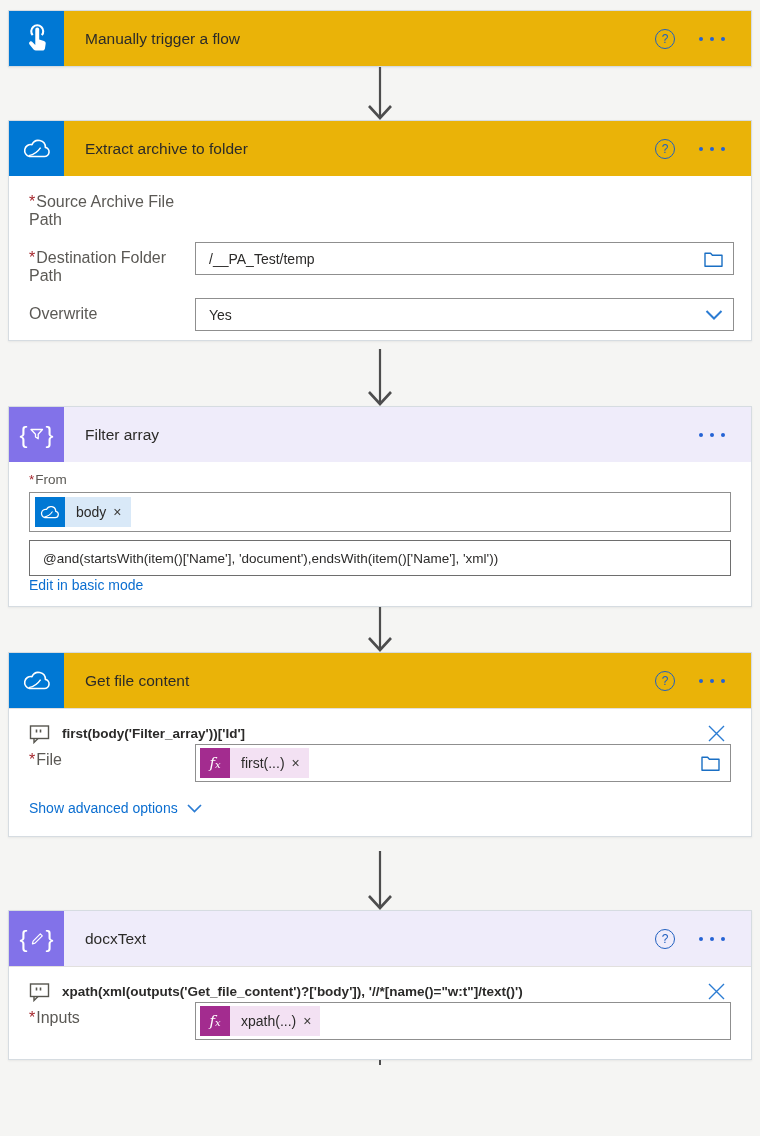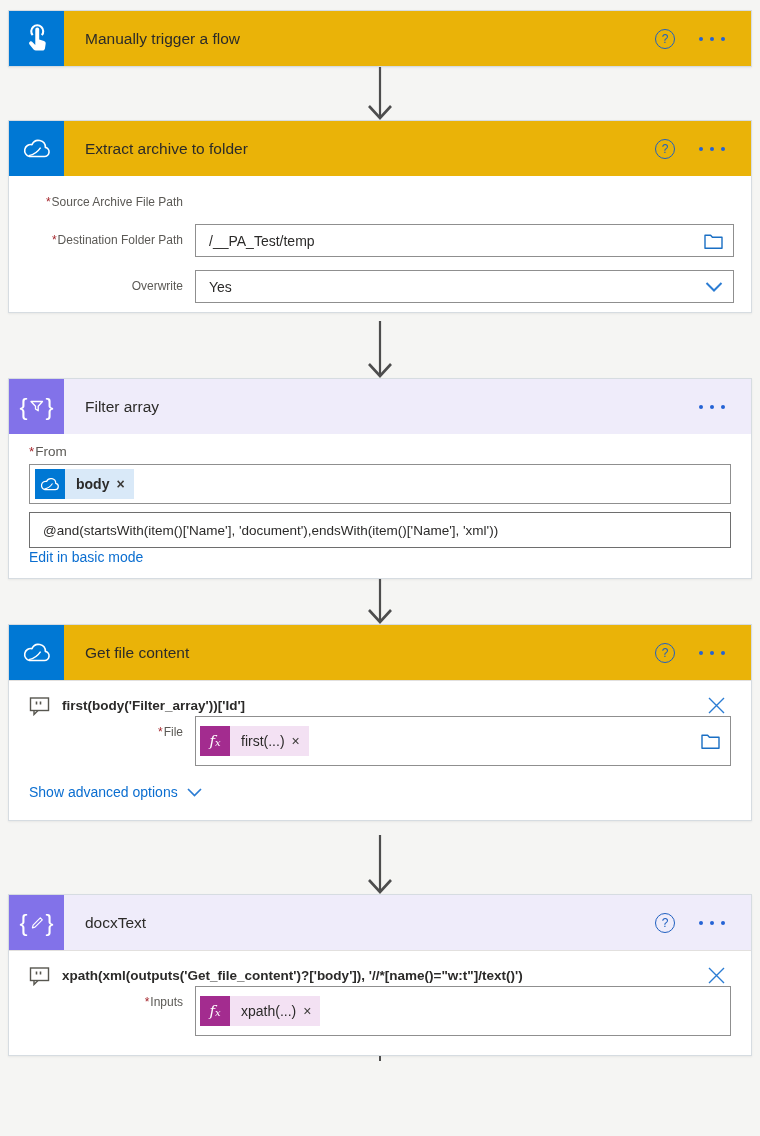--- a/index.html
+++ b/index.html
@@ -46,51 +46,51 @@
   .a1 { height: 53px; } .a2 { height: 65px; } .a3 { height: 45px; } .a4 { height: 73px; }
   .stub { height: 6px; display: flex; justify-content: center; }
   .stub i { width: 2px; height: 5px; background: #4d4d4d; display: block; }
 
   
   .body2 { padding: 10px 17px 9px 20px; }
   .frow { display: flex; margin-bottom: 13px; }
   .frow:last-child { margin-bottom: 0; }
   .flabel {
     width: 166px; flex: none; padding-top: 7px; padding-right: 12px;
-    font-size: 12px; line-height: 18px; color: #5b5955; text-align: right;
+    font-size: 16px; line-height: 18px; color: #5b5955;
   }
   .req { color: #a4262c; margin-right: 1px; }
   .tbox {
     position: relative; flex: 1; border: 1px solid #8f8f8f; background: #fff;
     height: 33px; display: flex; align-items: center; cursor: text;
   }
   .tbox .val { padding-left: 13px; font-size: 14px; color: #2b2a29; }
   .right-ico { position: absolute; right: 10px; top: 50%; transform: translateY(-50%); cursor: pointer; display:flex; }
 
   .body3 { padding: 10px 20px 12px 20px; }
   .lbl-top { font-size: 13.5px; color: #5b5955; margin-bottom: 5px; }
   .bigbox {
     border: 1px solid #8f8f8f; background: #fff; height: 40px;
-    display: flex; align-items: center; padding-left: 5px; cursor: text; font-weight: bold;
+    display: flex; align-items: center; padding-left: 5px; cursor: text;
   }
   .exprbox {
     border: 1px solid #6e6e6e; background: #fff; height: 36px; margin-top: 8px;
     display: flex; align-items: center; padding-left: 13px;
     font-size: 13.5px; color: #2b2a29; cursor: text;
   }
   .link { color: #0b6ed0; font-size: 14px; cursor: pointer; display: inline-flex; align-items: center; gap: 9px; }
   .mt12 { } .mt19 { margin-top: 17px; }
 
   .divider { height: 1px; background: #e2e0de; }
   .body45 { padding: 14px 20px 19px 20px; }
   .comment-row { display: flex; align-items: center; font-weight: bold; }
   .comment-text { margin-left: 12px; font-size: 13.5px; color: #2b2a29; flex: 1; }
   .comment-x { margin-left: 10px; margin-right: 4px; cursor: pointer; display: flex; }
   .frow2 { display: flex; }
-  .tbox40 { height: 50px; }
+  .tbox40 { height: 38px; }
 
   
   .chip { display: flex; align-items: stretch; height: 30px; cursor: pointer; }
   .chip-tile { width: 30px; flex: none; display: flex; align-items: center; justify-content: center; }
   .chip-tile-blue { background: #0078d4; }
   .chip-tile-fx { background: #a32c8f; }
   .chip-bg { display: flex; align-items: center; gap: 7px; padding: 0 9px 0 11px; font-size: 14px; color: #2b2a29; }
   .chip-bg-blue { background: #d9e9f8; }
   .chip-bg-pink { background: #f3e1f3; }
   .chip-x { font-size: 14px; color: #3c3b39; cursor: pointer; }

